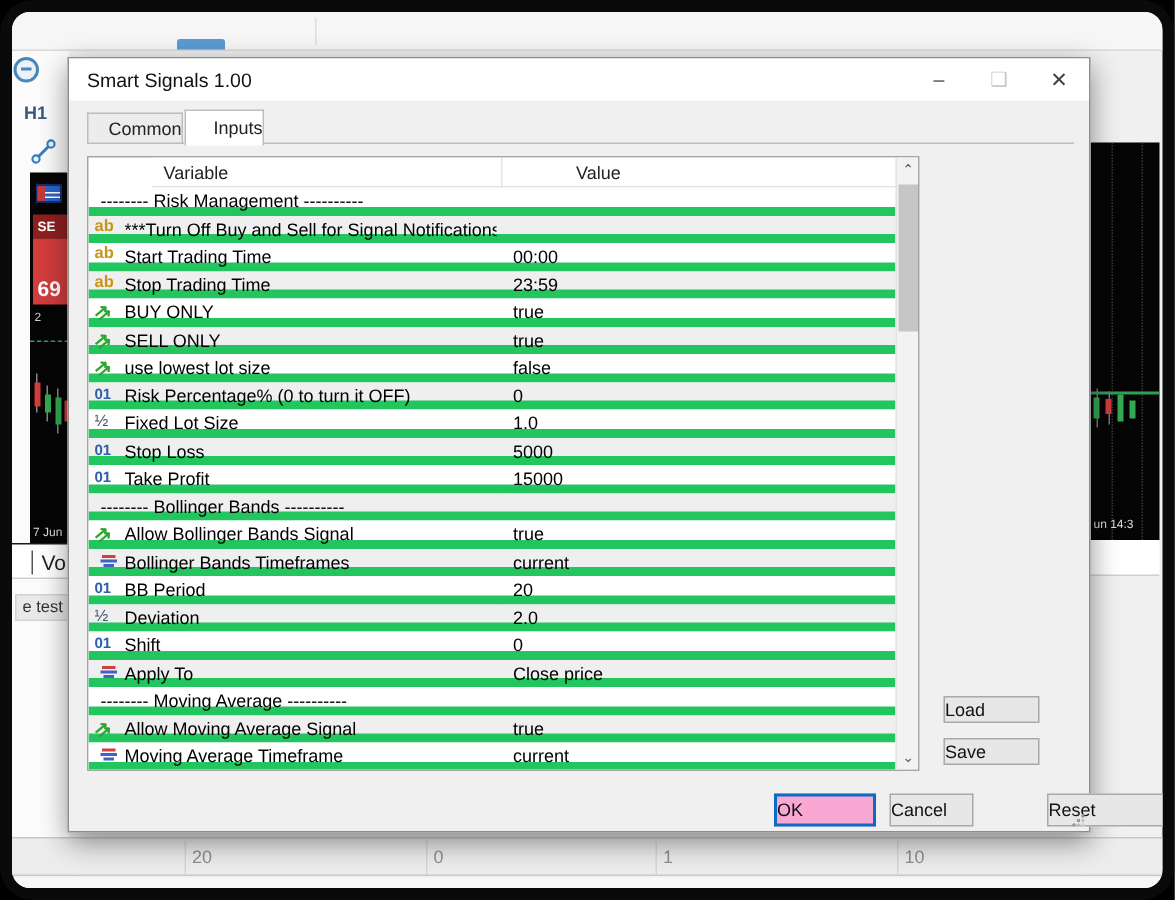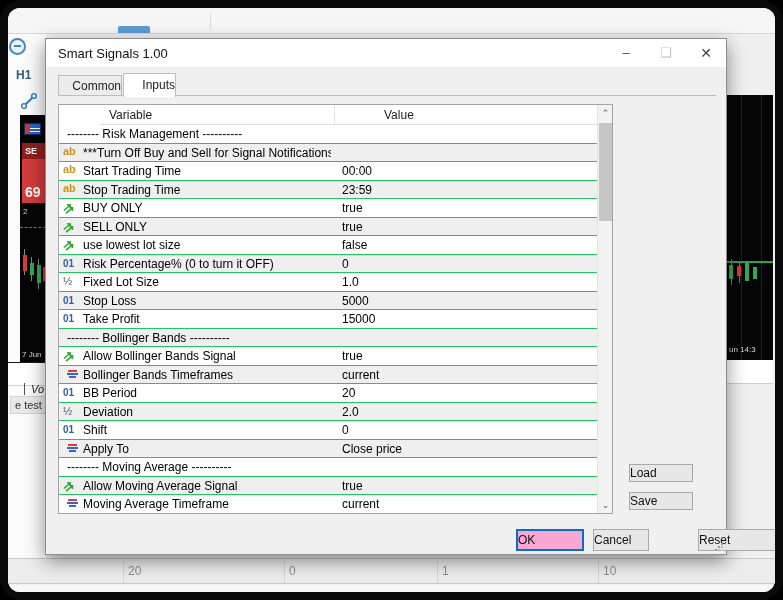--- a/index.html
+++ b/index.html
@@ -27,21 +27,21 @@
   .sell-price { position:absolute; left:3px; bottom:3px; font-size:14px; font-weight:bold; }
   .tick-sup { position:absolute; left:3px; top:92px; color:#cfcfcf; font-size:8px; }
   .dash-green { position:absolute; left:0; top:112px; width:26px; height:0; border-top:1px dashed #2f9e5b; }
   .candle { position:absolute; width:4px; }
   .candle.red { background:#d23c3c; }
   .candle.green { background:#34a853; }
   .wick { position:absolute; width:1px; background:#888; }
   .chart-date { position:absolute; left:2px; bottom:3px; color:#ddd; font-size:8px; white-space:nowrap; }
 
   .tabstrip-left { position:absolute; left:0; top:354px; width:38px; height:24px; background:#fff; border-top:1px solid #1a1a1a; border-bottom:1px solid #cfcfcf; }
-  .tabstrip-left .vtab { position:absolute; right:2px; top:20px; font-size:11px; color:#222; border-left:1px solid #555; padding-left:6px;font-style:italic; }
+  .tabstrip-left .vtab { position:absolute; right:2px; top:4px; font-size:14px; color:#222; border-left:1px solid #555; padding-left:6px; }
   .etest-frag { position:absolute; left:2px; top:388px; font-size:11px; color:#333; background:#e9e9e9; padding:2px 4px; border:1px solid #d2d2d2; }
 
   .chart-right { position:absolute; left:719px; top:87px; width:46px; height:265px; background:#050505; overflow:hidden; }
   .cr-line { position:absolute; left:0; top:166px; width:46px; height:2px; background:#2f9e5b; }
   .cr-dotted { position:absolute; top:0; width:1px; height:265px; border-left:1px dotted #3a3a3a; }
   .cr-time { position:absolute; left:2px; bottom:6px; color:#ddd; font-size:8px; white-space:nowrap; }
   .tabstrip-right { position:absolute; left:719px; top:352px; width:46px; height:24px; background:#fff; border-bottom:1px solid #cfcfcf; }
 
   .bottom-strip { position:absolute; left:0; top:550px; width:767px; height:26px; background:#ededed; border-top:1px solid #c9c9c9; border-bottom:1px solid #c9c9c9; }
   .bs-cell { position:absolute; top:5px; font-size:12px; color:#8f8f8f; }
@@ -63,21 +63,21 @@
   .tab.common { left:0; width:64px; }
   .tab.inputs { left:65px; width:53px; top:0; height:24px; line-height:23px; background:#fff; z-index:2; }
   .tab-baseline { position:absolute; left:12px; top:56px; width:658px; height:1px; background:#bdbdbd; }
 
   .listbox { position:absolute; left:12px; top:65px; width:555px; height:410px; background:#fff; border:1px solid #a5a5a5; overflow:hidden; }
   .lheader { position:absolute; left:0; top:0; width:100%; height:20px; background:#fff; border-bottom:1px solid #e0e0e0;margin-left:42px; }
   .lheader .h1c { position:absolute; left:8px; top:3px; font-size:12px; color:#222; }
   .lheader .h2c { position:absolute; left:283px; top:3px; font-size:12px; color:#222; }
   .col-div { position:absolute; left:275px; top:0; width:1px; height:408px; background:#e3e3e3; }
   #rows { position:absolute; left:0; top:20px; width:538px; }
-  .lrow { position:relative; width:538px; height:18.5px; border-bottom:1px solid #22c55e; background:#fff;padding-left:44px; }
+  .lrow { position:relative; width:538px; height:18.5px; border-bottom:6px solid #22c55e; background:#fff;padding-left:44px; }
   .lrow.alt { background:#efefef; }
   .lrow .lbl { position:absolute; left:24px; top:2px; font-size:12px; color:#000; white-space:nowrap; overflow:hidden; max-width:248px; }
   .lrow.sep .lbl { left:8px; }
   .lrow .val { position:absolute; left:283px; top:2px; font-size:12px; color:#000; white-space:nowrap; }
   .picon { position:absolute; left:4px; top:1px; width:18px; height:16px; }
   .picon.ab { color:#c8941a; font-size:11px; font-weight:bold; }
   .picon.bool { color:#2ea62e; font-size:12px; font-weight:bold; transform:rotate(-40deg); top:0; }
   .picon.int { color:#2e5fa8; font-size:10px; font-weight:bold; top:3px; }
   .picon.double { color:#44536b; font-size:11px; top:2px; }
   .picon.enum { top:4px; }

